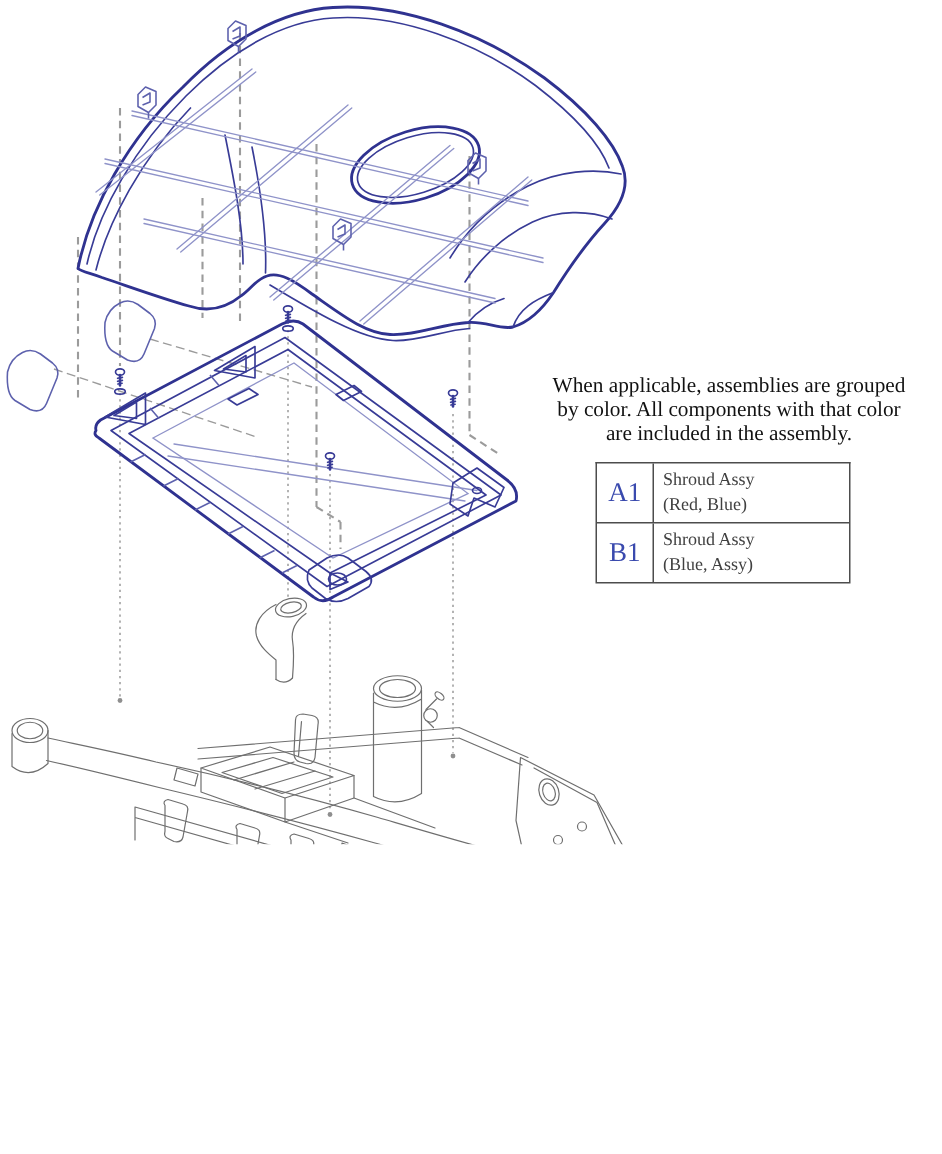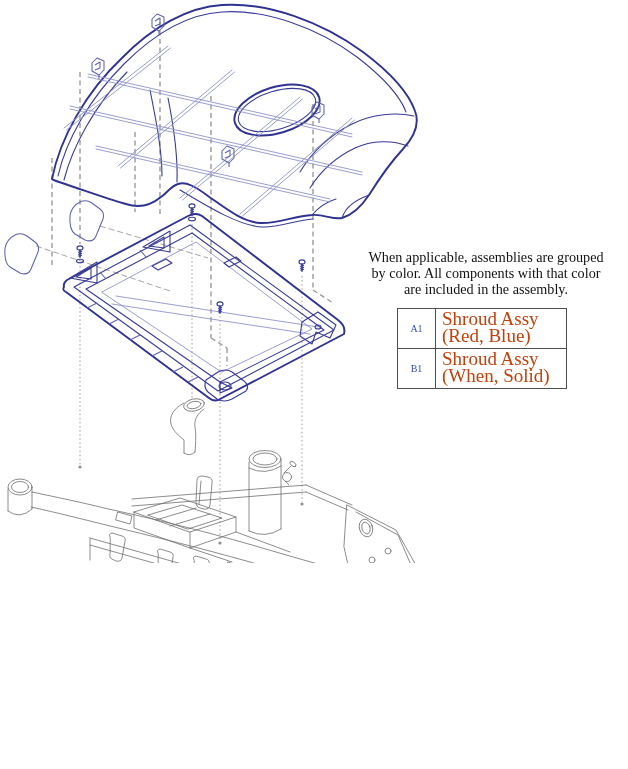--- a/index.html
+++ b/index.html
@@ -8,22 +8,22 @@
   .stage svg{position:absolute;left:0;top:0;}
   
   .note{position:absolute;left:342px;top:250px;width:288px;text-align:center;
         font-size:14.2px;line-height:15.8px;color:#111;}
   
   .legend{position:absolute;left:397px;top:308px;width:168px;
           border:1px solid #4d4d4d;border-bottom:none;}
   .legend .row{display:flex;border-bottom:1px solid #4d4d4d;height:39px;}
   .legend .code{width:37px;flex:0 0 37px;border-right:1px solid #4d4d4d;
                 display:flex;align-items:center;justify-content:center;
-                color:#3a4aae;font-size:10px;}
-  .legend .desc{flex:1;padding:2px 0 0 6px;color:#c2410c;font-size:19px;line-height:16.5px;}
+                color:#3a4aae;font-size:18px;}
+  .legend .desc{flex:1;padding:2px 0 0 6px;color:#404040;font-size:12px;line-height:16.5px;}
   
   .blu{stroke:#383b96;fill:none;stroke-width:1.1;stroke-linecap:round;stroke-linejoin:round;}
   .blu-bold{stroke:#2f3290;fill:none;stroke-width:1.9;stroke-linecap:round;stroke-linejoin:round;}
   .blu-lt{stroke:#8f93c9;fill:none;stroke-width:0.9;stroke-linecap:round;}
   .blu-med{stroke:#5d61ad;fill:none;stroke-width:1.05;stroke-linejoin:round;}
   .gry{stroke:#6f6f6f;fill:none;stroke-width:0.8;stroke-linecap:round;stroke-linejoin:round;}
   .dash{stroke:#9b9b9b;fill:none;stroke-width:1.4;stroke-dasharray:5 3.5;}
   .dot{stroke:#8f8f8f;fill:none;stroke-width:0.9;stroke-dasharray:1.5 2.6;}
   .ddot{stroke:#9b9b9b;fill:none;stroke-width:0.9;stroke-dasharray:6 3;}
 </style>
@@ -255,18 +255,18 @@
     <div class="code">A1</div>
     <div class="desc">
       <div>Shroud Assy</div>
       <div>(Red, Blue)</div>
     </div>
   </div>
   <div class="row">
     <div class="code">B1</div>
     <div class="desc">
       <div>Shroud Assy</div>
-      <div>(When, Solid)</div>
+      <div>(Blue, Assy)</div>
     </div>
   </div>
 </div>
 
 </div>
 
 </body></html>

